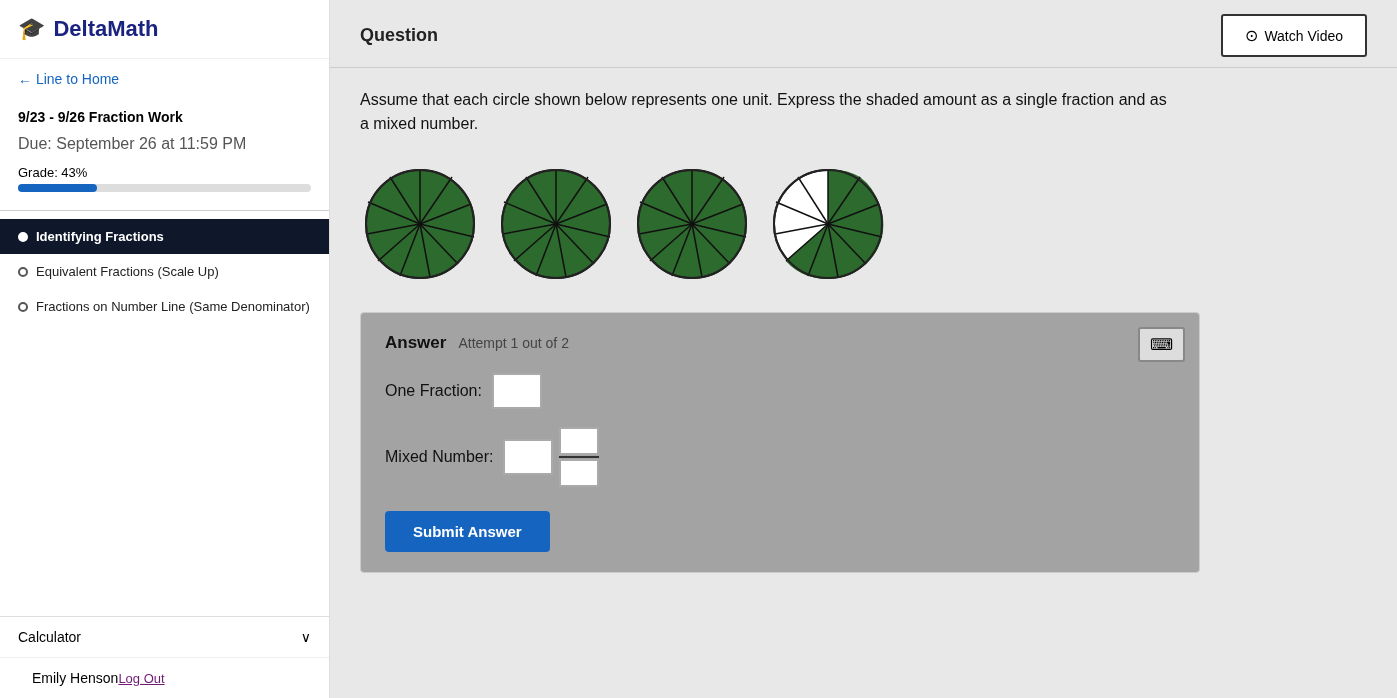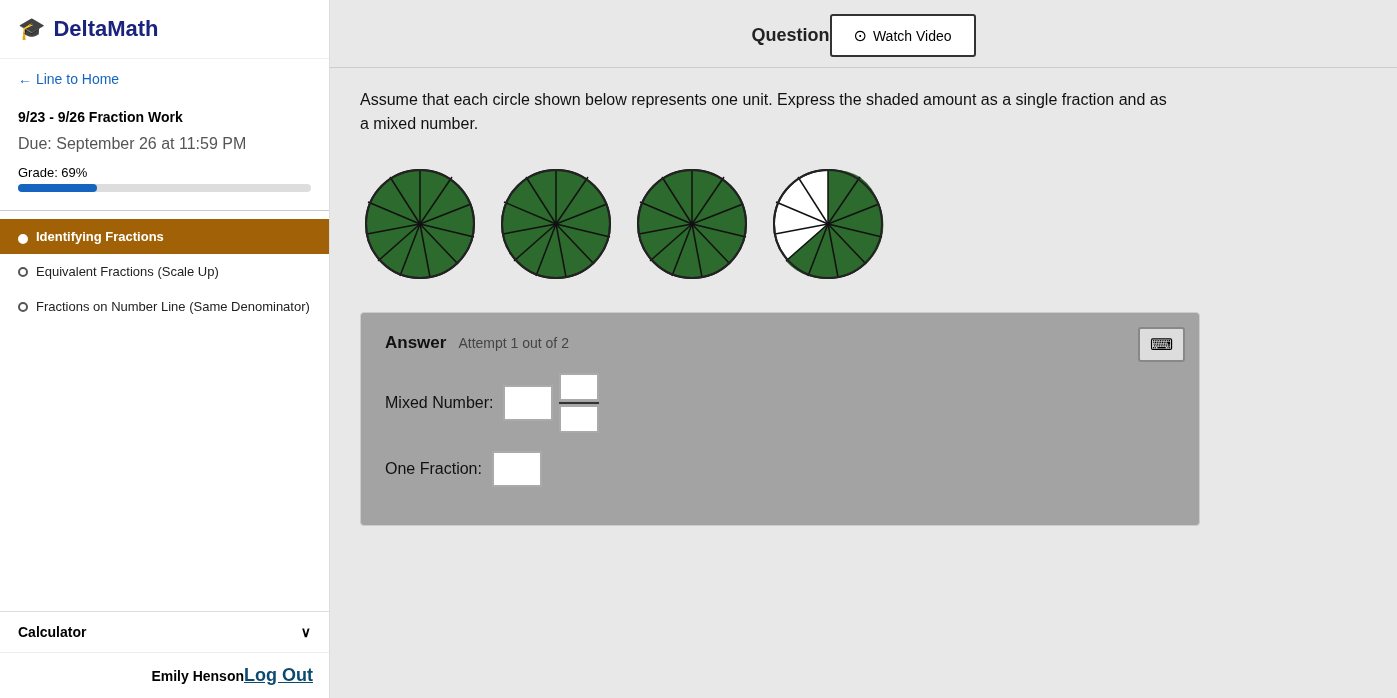--- a/index.html
+++ b/index.html
@@ -103,87 +103,85 @@
       padding: 10px 18px;
       font-size: 13px;
       cursor: pointer;
       display: flex;
       align-items: center;
       gap: 8px;
       color: #222;
     }
 
     .nav-item.active {
-      background: #a16207;
+      background: #0f172a;
       color: #fff;
       font-weight: bold;
-      align-items: flex-end;
     }
 
     .nav-item .nav-dot {
       width: 10px;
       height: 10px;
       border-radius: 50%;
       border: 2px solid #555;
       display: inline-block;
       flex-shrink: 0;
     }
 
     .nav-item.active .nav-dot {
       background: #fff;
       border-color: #fff;
     }
 
     #sidebar-bottom {
       margin-top: auto;
       border-top: 1px solid #ddd;
-      font-weight: bold;
     }
 
     #calculator-row {
       display: flex;
       justify-content: space-between;
       align-items: center;
       padding: 12px 18px;
       font-size: 14px;
       cursor: pointer;
     }
 
     #user-row {
       display: flex;
-      justify-content: flex-end;
-      align-items: center;
-      padding: 12px 16px;
+      justify-content: flex-start;
+      align-items: center;
+      padding: 12px 32px;
       font-size: 14px;
       border-top: 1px solid #eee;
     }
 
     #logout-link {
-      color: #0c4a6e;
-      cursor: pointer;
-      font-size: 18px;
+      color: #701a75;
+      cursor: pointer;
+      font-size: 13px;
       text-decoration: underline;
     }
 
     
     #main {
       flex: 1;
       background: #e8e8e8;
       display: flex;
       flex-direction: column;
       height: 698px;
       overflow-y: auto;
     }
 
     #header-bar {
       background: #e8e8e8;
       padding: 14px 30px 10px 30px;
       display: flex;
       align-items: center;
-      justify-content: center;
+      justify-content: space-between;
       border-bottom: 1px solid #ccc;
     }
 
     #question-label {
       font-size: 18px;
       font-weight: bold;
       color: #222;
     }
 
     #header-buttons {
@@ -352,21 +350,21 @@
   </div>
 
   <a id="back-link">← Line to Home</a>
 
   <div id="assignment-info">
     <div id="assignment-title">9/23 - 9/26 Fraction Work</div>
     <div id="assignment-due">Due: September 26 at 11:59 PM</div>
   </div>
 
   <div id="grade-info">
-    <div id="grade-label">Grade: 69%</div>
+    <div id="grade-label">Grade: 43%</div>
     <div id="progress-bar-bg">
       <div id="progress-bar-fill"></div>
     </div>
   </div>
 
   <hr id="nav-divider">
 
   <div class="nav-item active">
     <span class="nav-dot"></span>
     <span>Identifying Fractions</span>
@@ -500,31 +498,32 @@
       <div id="answer-header">
         <span id="answer-label">Answer</span>
         <span id="attempt-text">Attempt 1 out of 2</span>
       </div>
 
       <button id="keyboard-icon-btn">
         <span>⌨</span>
       </button>
 
       <div class="input-row">
+        <label>One Fraction:</label>
+        <input class="fraction-input" type="text" value="" style="">
+      </div>
+
+      <div class="input-row">
         <label>Mixed Number:</label>
         <div id="mixed-number-container">
           <input id="mixed-whole-input" type="text" value="" style="">
           <div id="fraction-stacked">
             <input type="text" value="" style="">
             <div id="fraction-divider"></div>
             <input type="text" value="" style="">
           </div>
         </div>
       </div>
 
-      <div class="input-row">
-        <label>One Fraction:</label>
-        <input class="fraction-input" type="text" value="" style="">
-      </div>
-
+      <button id="submit-btn">Submit Answer</button>
     </div>
   </div>
 </div>
 
 </body></html>

